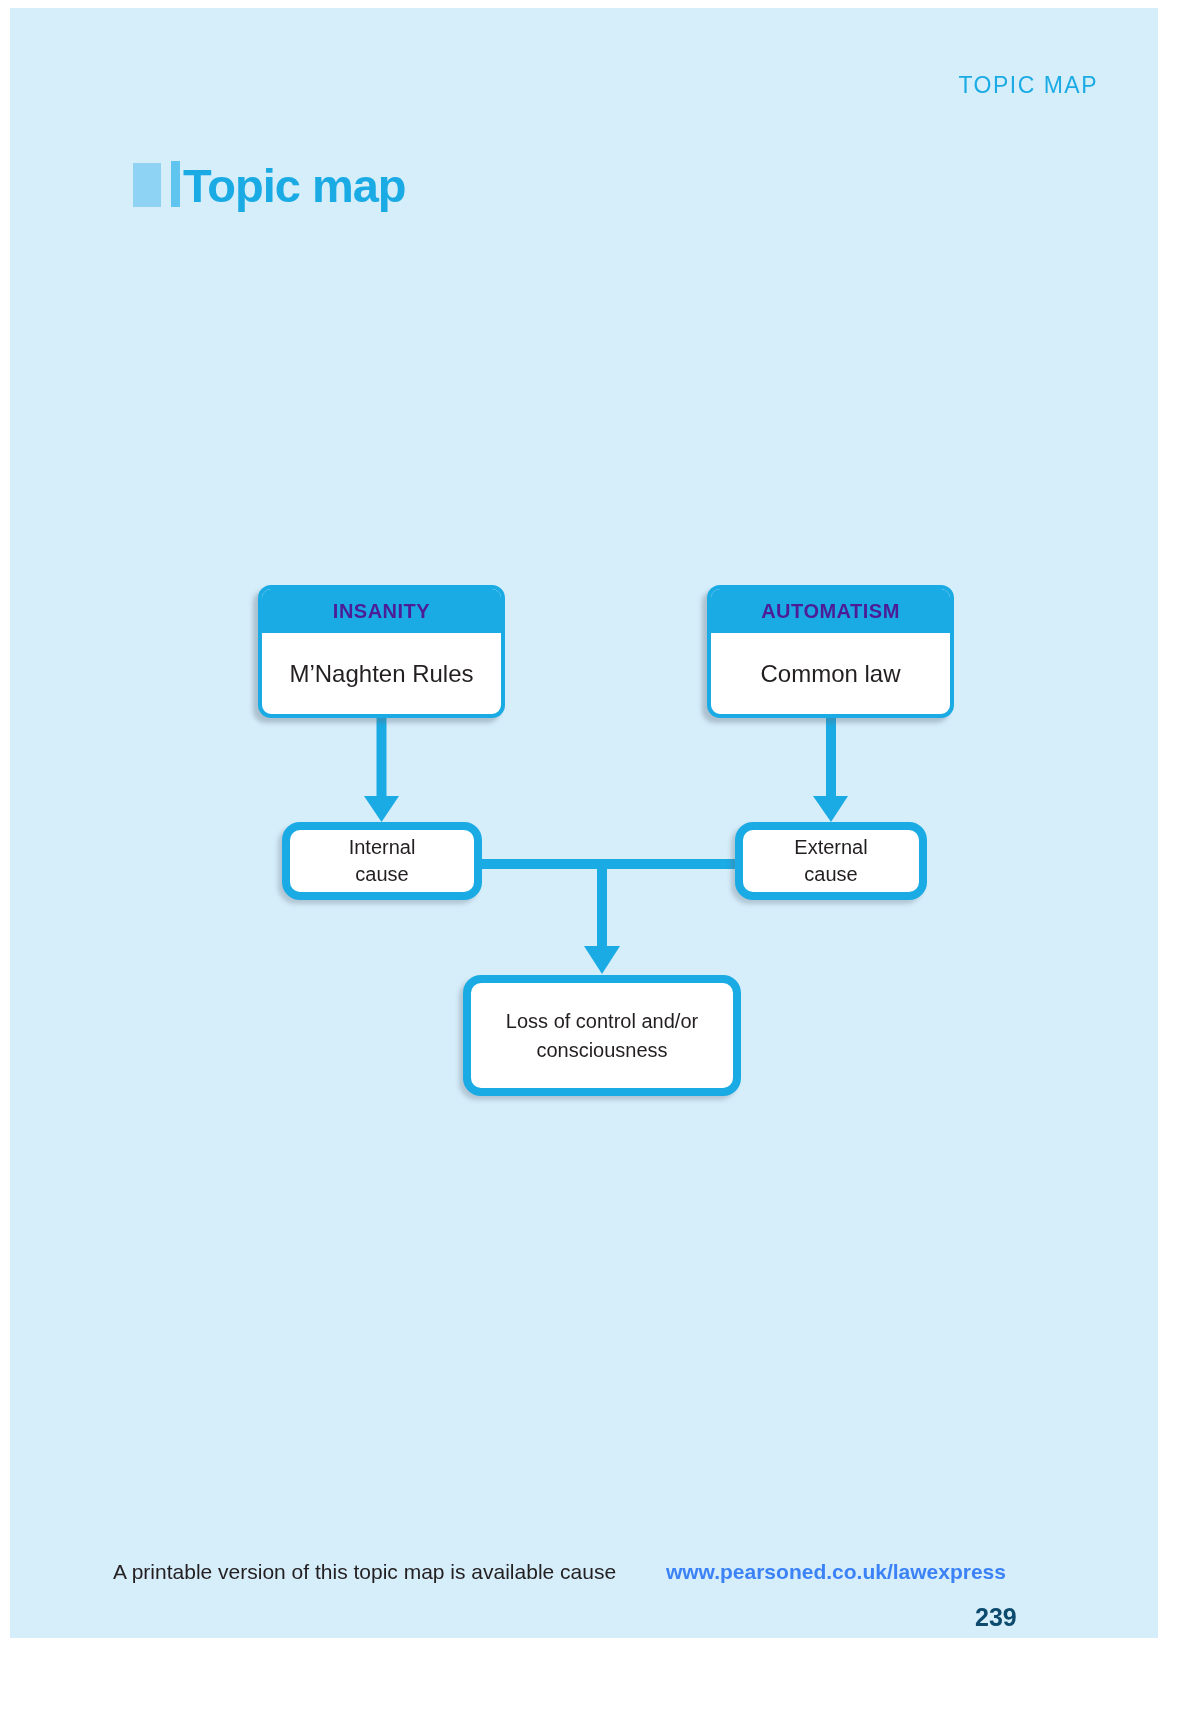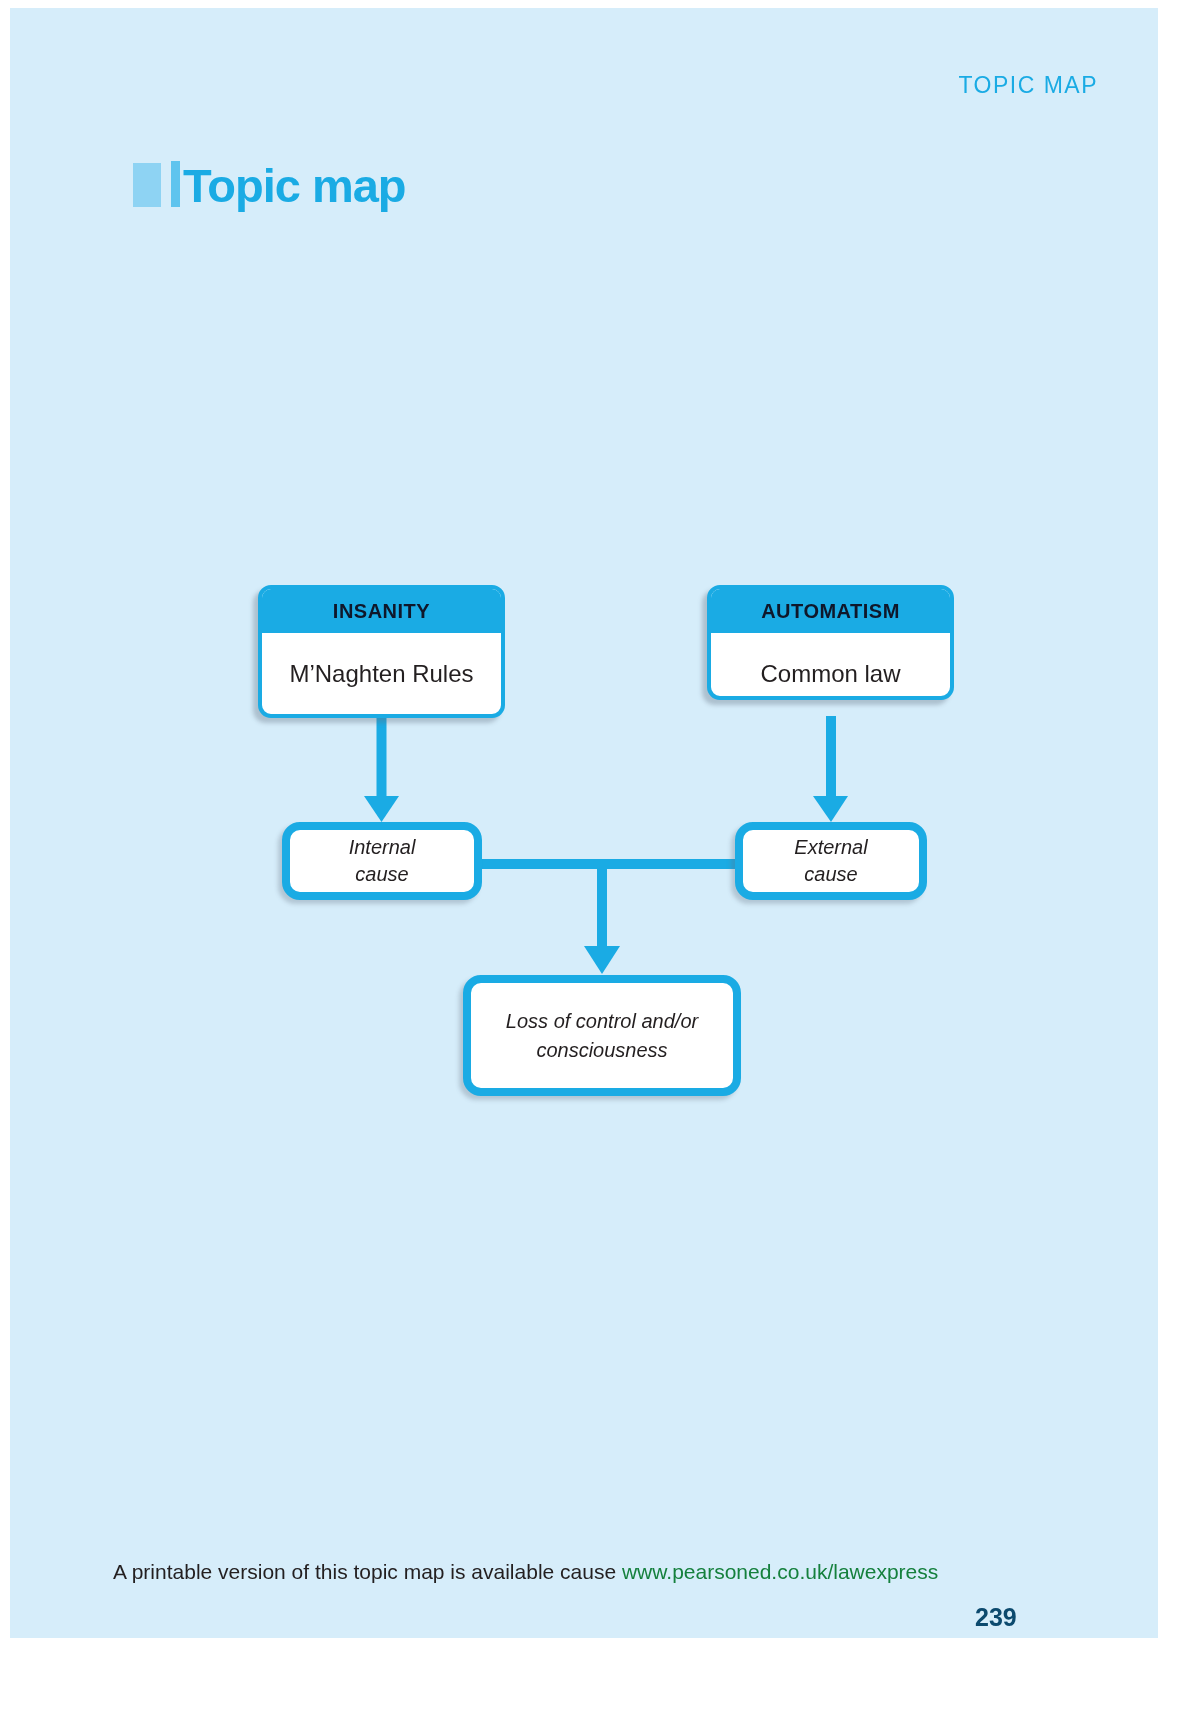--- a/index.html
+++ b/index.html
@@ -68,21 +68,21 @@
     border-radius: 13px;
     overflow: hidden;
     box-shadow: -5px 5px 4px rgba(95, 110, 125, 0.35);
   }
   .node-header {
     background: #1aabe4;
     height: 44px;
     display: flex;
     align-items: center;
     justify-content: center;
-    color: #0f172a;
+    color: #4c1d95;
     font-weight: bold;
     font-size: 20px;
     letter-spacing: 0.5px;
   }
   .node-body {
     height: 81px;
     display: flex;
     align-items: center;
     justify-content: center;
     font-size: 24px;
@@ -91,37 +91,37 @@
     border: 8px solid #1aabe4;
     border-radius: 18px;
     display: flex;
     flex-direction: column;
     align-items: center;
     justify-content: center;
     font-size: 20px;
     line-height: 27px;
     text-align: center;
     box-shadow: -4px 4px 4px rgba(95, 110, 125, 0.3);
-    font-style: italic;
   }
   #node-insanity   { left: 258px; top: 585px; width: 247px; height: 133px; }
-  #node-automatism { left: 707px; top: 585px; width: 247px; height: 115px; }
+  #node-automatism { left: 707px; top: 585px; width: 247px; height: 133px; }
   #node-internal   { left: 282px; top: 822px; width: 200px; height: 78px; }
   #node-external   { left: 735px; top: 822px; width: 192px; height: 78px; text-align: center; }
   #node-loss       { left: 463px; top: 975px; width: 278px; height: 121px; line-height: 29px; }
   .footer-note {
     position: absolute;
     left: 113px; top: 1560px;
     font-size: 21px;
     color: #231f20;
   }
   .footer-link {
-    color: #15803d;
-    font-weight: normal;
+    color: #3b82f6;
+    font-weight: bold;
     text-decoration: none;
+    margin-left: 44px;
   }
   .page-number {
     position: absolute;
     left: 975px; top: 1603px;
     font-size: 25px;
     font-weight: bold;
     color: #0c4a6e;
   }
 </style>
 </head>

